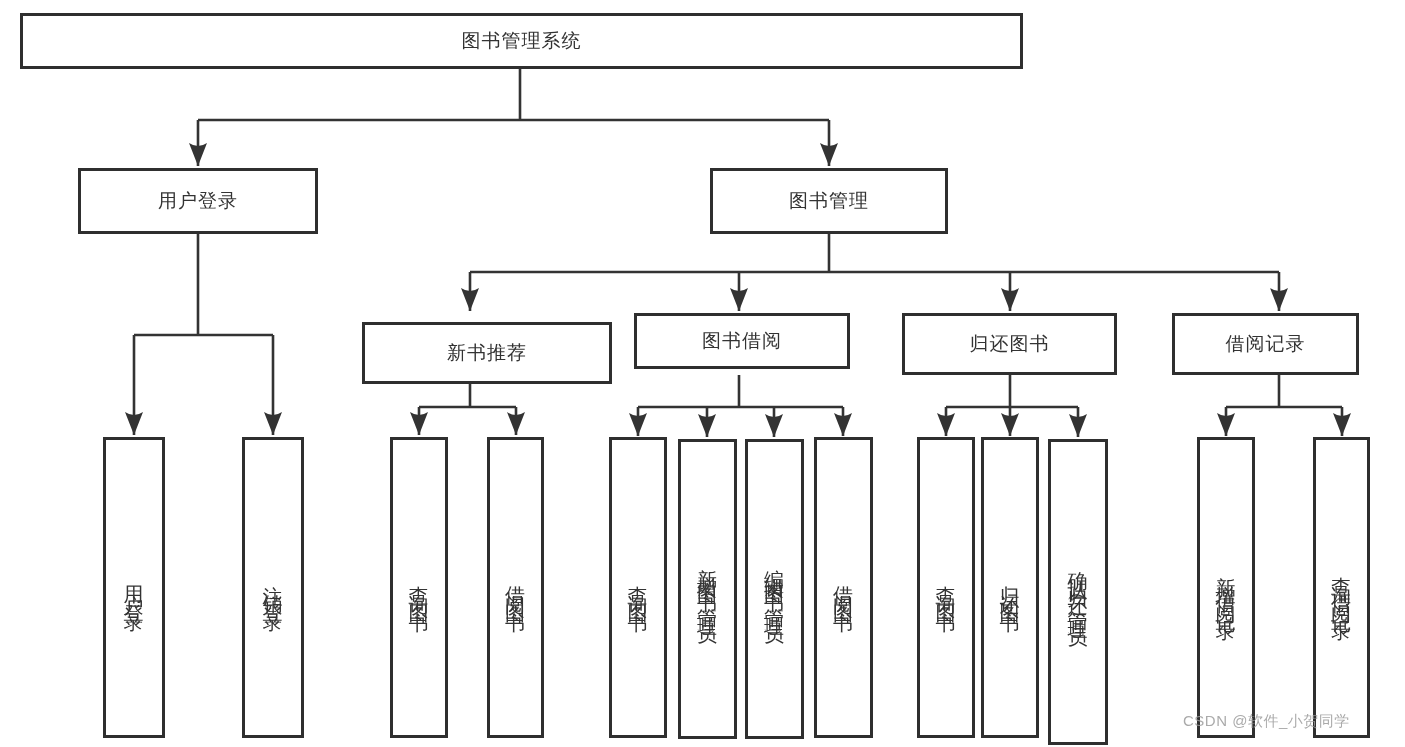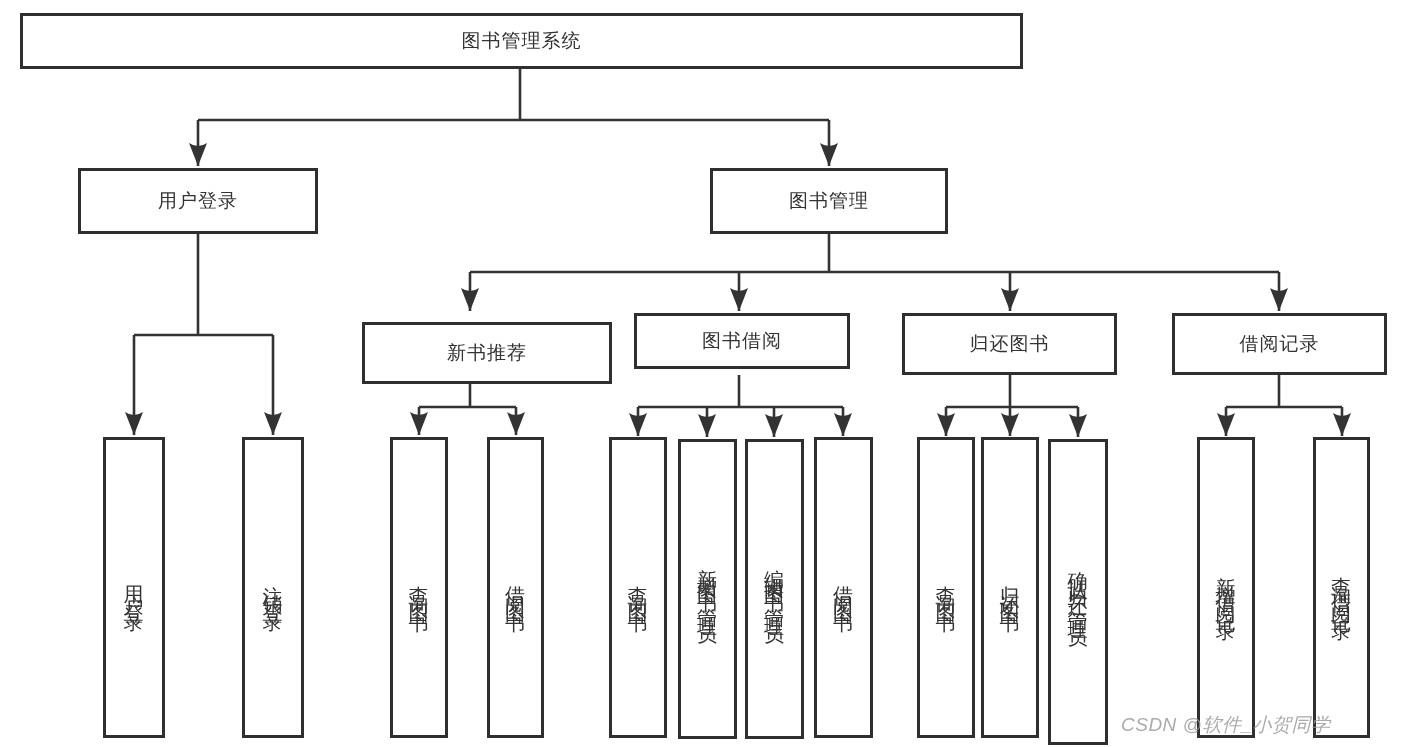--- a/index.html
+++ b/index.html
@@ -54,29 +54,28 @@
     text-orientation: mixed;
     font-size: 20px;
     letter-spacing: 9px;
     line-height: 1;
   }
   .leaf.long { font-size: 20px; letter-spacing: 8px; }
 
   .watermark {
     position: absolute;
     z-index: 3;
-    left: 1121px;
+    left: 1183px;
     top: 712px;
     width: 222px;
-    font-size: 19px;
+    font-size: 15px;
     letter-spacing: 0.5px;
     color: var(--watermark-color);
     opacity: 0.85;
     white-space: nowrap;
-    font-style: italic;
   }
 </style>
 </head>
 <body>
 
 <div class="canvas">
 
   <svg class="connectors" viewBox="0 0 1405 747" xmlns="http://www.w3.org/2000/svg">
     <defs>
       <marker id="arrowhead" markerUnits="userSpaceOnUse" markerWidth="26" markerHeight="20" viewBox="0 0 26 20" refX="24" refY="10" orient="auto">
@@ -145,21 +144,21 @@
 
   <div class="node hbox" style="left:362px; top:313px; width:250px; height:62px;margin-top:9px;">
     <span>新书推荐</span>
   </div>
   <div class="node hbox" style="left:634px; top:313px; width:216px; height:56px;">
     <span>图书借阅</span>
   </div>
   <div class="node hbox" style="left:902px; top:313px; width:215px; height:62px;">
     <span>归还图书</span>
   </div>
-  <div class="node hbox" style="left:1172px; top:313px; width:215px; height:62px;">
+  <div class="node hbox" style="left:1172px; top:313px; width:187px; height:62px;">
     <span>借阅记录</span>
   </div>
 
   <div class="node leaf" style="left:103px; top:437px; width:62px; height:301px;">
     <span>用户登录</span>
   </div>
   <div class="node leaf" style="left:242px; top:437px; width:62px; height:301px;">
     <span>注销登录</span>
   </div>
 

